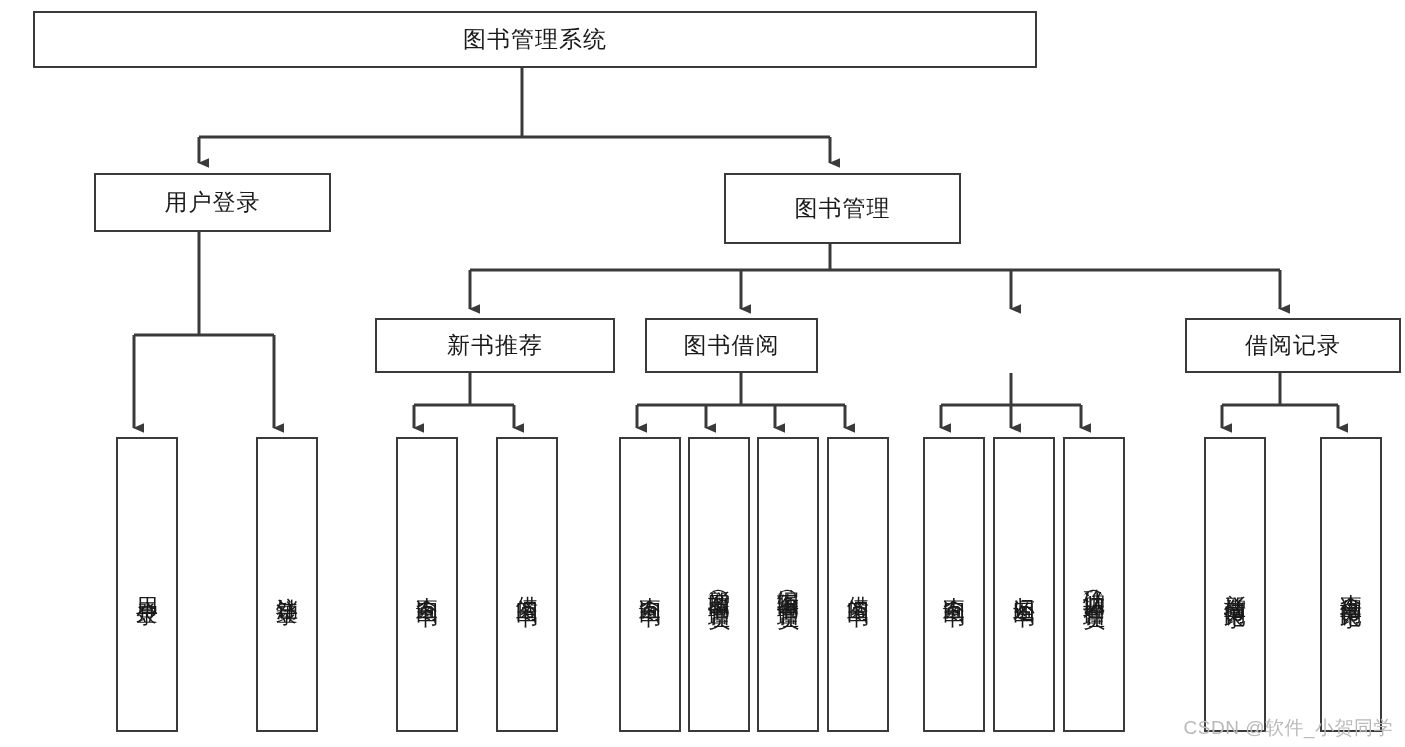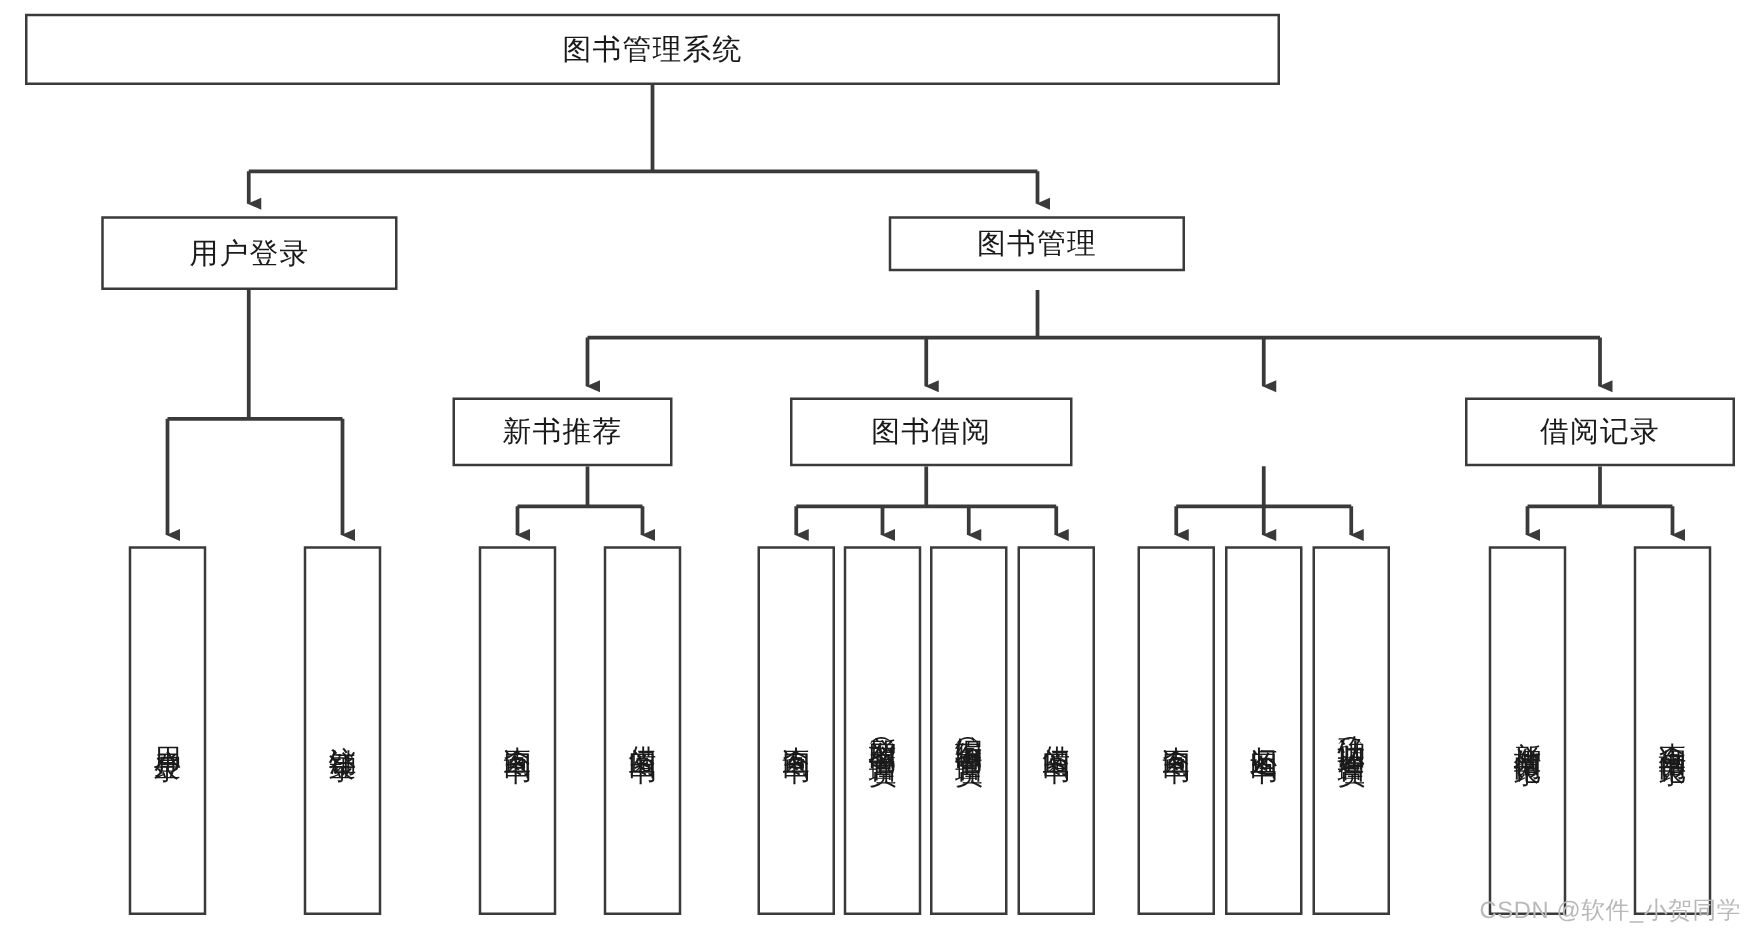--- a/index.html
+++ b/index.html
@@ -30,20 +30,21 @@
   
   .node-box {
     position: absolute;
     box-sizing: border-box;
     background: #ffffff;
     border: 2.5px solid #3a3a3a;
     display: flex;
     align-items: center;
     justify-content: center;
     color: #1a1a1a;
+    margin-left: 13px;
   }
   .node-box.horizontal {
     font-size: 23px;
     letter-spacing: 1px;
     line-height: 1.1;
   }
   .node-box.vertical {
     writing-mode: vertical-rl;
     text-orientation: upright;
     font-size: 22px;
@@ -128,29 +129,29 @@
   </svg>
 
   <div class="node-box horizontal" style="left:20px; top:11px; width:1004px; height:57px;">
     <span class="node-label">图书管理系统</span>
   </div>
 
   <div class="node-box horizontal" style="left:81px; top:173px; width:237px; height:59px;">
     <span class="node-label">用户登录</span>
   </div>
 
-  <div class="node-box horizontal" style="left:711px; top:173px; width:237px; height:44px;">
+  <div class="node-box horizontal" style="left:711px; top:173px; width:237px; height:71px;">
     <span class="node-label">图书管理</span>
   </div>
 
-  <div class="node-box horizontal" style="left:362px; top:318px; width:176px; height:55px;">
+  <div class="node-box horizontal" style="left:362px; top:318px; width:240px; height:55px;">
     <span class="node-label">新书推荐</span>
   </div>
 
-  <div class="node-box horizontal" style="left:632px; top:318px; width:226px; height:55px;">
+  <div class="node-box horizontal" style="left:632px; top:318px; width:173px; height:55px;">
     <span class="node-label">图书借阅</span>
   </div>
 
 
   <div class="node-box horizontal" style="left:1172px; top:318px; width:216px; height:55px;text-align:center;">
     <span class="node-label">借阅记录</span>
   </div>
 
   <div class="node-box vertical" style="left:103px; top:437px; width:62px; height:295px;">
     <span class="node-label">用户登录</span>

